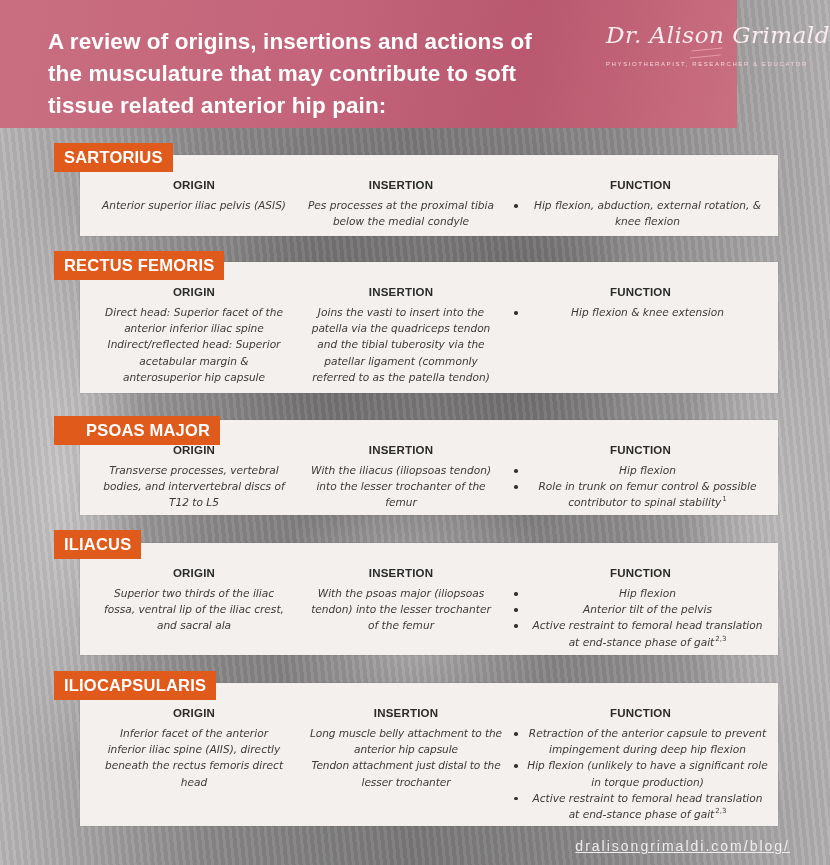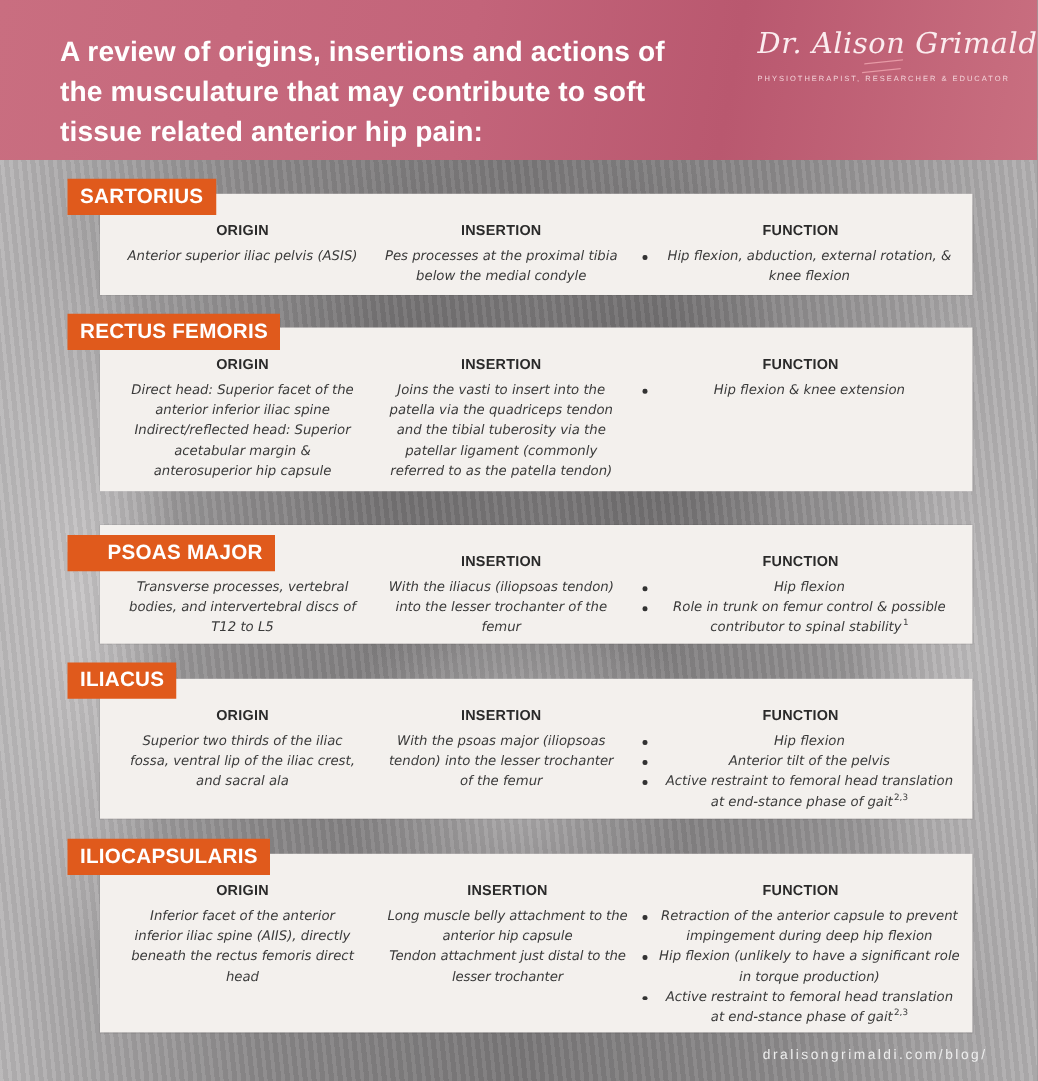--- a/index.html
+++ b/index.html
@@ -15,21 +15,21 @@
     background:
       repeating-linear-gradient(84deg, rgba(255,255,255,0.05) 0 3px, rgba(0,0,0,0.05) 3px 7px),
       radial-gradient(ellipse 120px 420px at 60px 480px, #c9c7c8 0%, rgba(201,199,200,0) 70%),
       radial-gradient(ellipse 140px 420px at 780px 520px, #bdbbbc 0%, rgba(189,187,188,0) 70%),
       radial-gradient(ellipse 160px 300px at 330px 330px, #6e6c6d 0%, rgba(110,108,109,0) 70%),
       radial-gradient(ellipse 160px 300px at 520px 330px, #6a6869 0%, rgba(106,104,105,0) 70%),
       radial-gradient(ellipse 200px 260px at 415px 620px, #b2b0b1 0%, rgba(178,176,177,0) 70%),
       linear-gradient(90deg, #b8b6b7 0%, #8a8889 25%, #7a7879 50%, #8c8a8b 75%, #b3b1b2 100%);
   }
   .header {
-    position: absolute; left: 0; top: 0; width: 830px; height: 128px;
+    position: absolute; left: 0; top: 0; width: 737px; height: 128px;
     background: linear-gradient(100deg, #c96e80 0%, #c3647a 45%, #b9586f 70%, #c96f80 100%);
   }
   .title {
     position: absolute; left: 48px; top: 26px; width: 560px;
     color: #ffffff; font-weight: bold; font-size: 22.5px; line-height: 32px;
     letter-spacing: 0.1px;
   }
   .logo {
     position: absolute; left: 606px; top: 22px; width: 200px; text-align: center;
   }
@@ -83,21 +83,21 @@
     width: 3.5px; height: 3.5px; border-radius: 50%; background: #333;
   }
   sup { font-size: 7px; line-height: 0; vertical-align: 5px; font-style: normal; margin-left: 1px; }
 
   .footer-left {
     position: absolute; left: 50px; top: 838px;
     color: #eeeeee; font-size: 11px; letter-spacing: 2px; margin-top: 26px;
   }
   .footer-right {
     position: absolute; right: 40px; top: 838px;
-    color: #eeeeee; font-size: 11px; letter-spacing: 2px;
+    color: #eeeeee; font-size: 14px; letter-spacing: 2px; text-decoration: underline;
   }
 </style>
 </head>
 <body>
 
 <div class="bg"></div>
 
 <div class="header">
   <div class="title">
     <div>A review of origins, insertions and actions of</div>
@@ -170,21 +170,21 @@
 femur</div>
   </div>
   <div class="col col-function">
     <div class="col-head">FUNCTION</div>
     <ul class="fn">
       <li><span>Hip flexion</span></li>
       <li><span>Role in trunk on femur control &amp; possible contributor to spinal stability</span><sup>1</sup></li>
     </ul>
   </div>
 </div>
-<div class="tab" style="top:428px;padding-left:32px;">PSOAS MAJOR</div>
+<div class="tab" style="top:416px;padding-left:32px;">PSOAS MAJOR</div>
 
 <div class="card" style="top:543px;height:112px;">
   <div class="col col-origin">
     <div class="col-head">ORIGIN</div>
     <div class="col-text">Superior two thirds of the iliac
 fossa, ventral lip of the iliac crest,
 and sacral ala</div>
   </div>
   <div class="col col-insertion">
     <div class="col-head">INSERTION</div>

